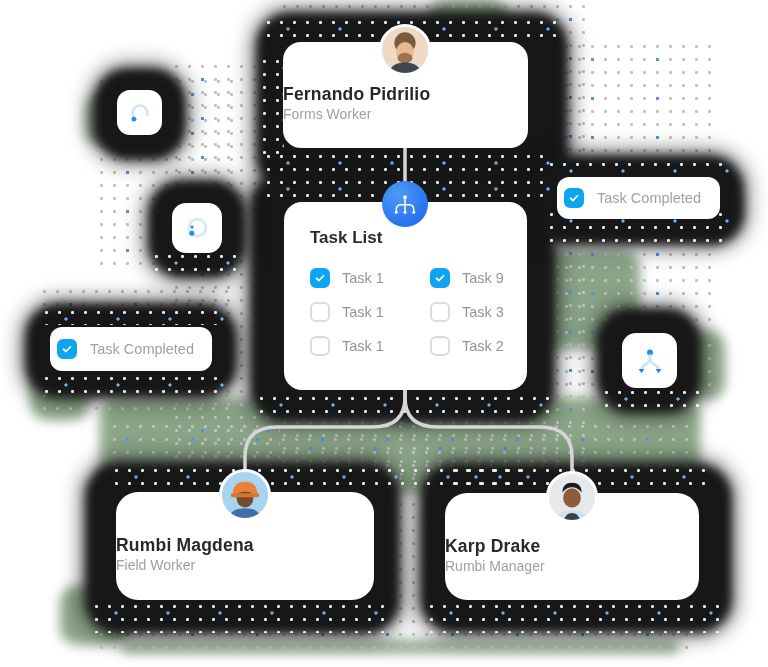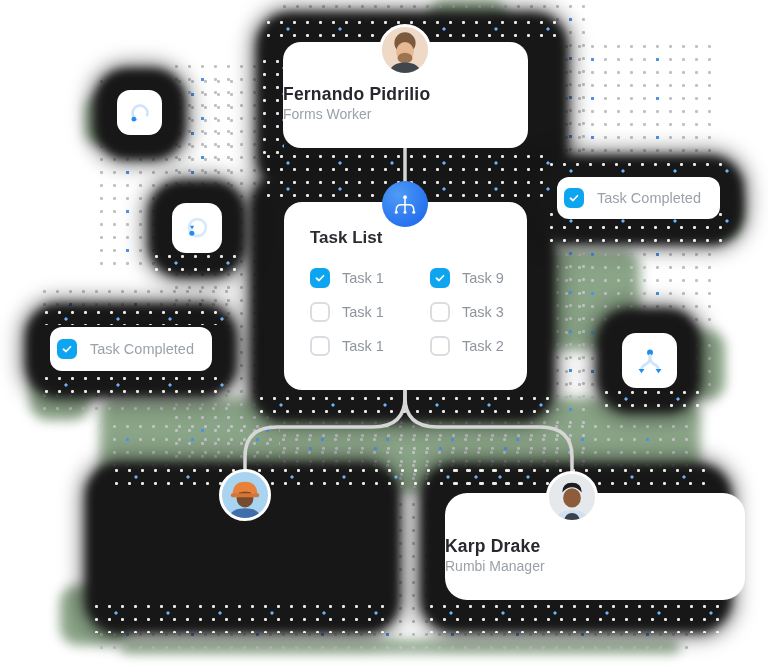--- a/index.html
+++ b/index.html
@@ -181,31 +181,35 @@
       <circle cx="24" cy="13" r="3" fill="#ffffff"></circle>
       <path d="M24,16 L24,25" stroke="#ffffff" stroke-width="2.4" stroke-linecap="round"></path>
       <path d="M10,36 L10,33 Q10,25 18,25 L30,25 Q38,25 38,33 L38,36" stroke="#ffffff" stroke-width="2.4" fill="none" stroke-linecap="round"></path>
       <path d="M24,25 L24,36" stroke="#ffffff" stroke-width="2.4" stroke-linecap="round"></path>
       <circle cx="10" cy="37" r="2.4" fill="#ffffff"></circle>
       <circle cx="24" cy="37" r="2.4" fill="#ffffff"></circle>
       <circle cx="38" cy="37" r="2.4" fill="#ffffff"></circle>
     </svg>
   </div>
 
+  <div class="card person-card" style="left:116px;top:492px;width:258px;height:108px;border-radius:22px;">
+    <div class="name">Rumbi Magdena</div>
+    <div class="role">Field Worker</div>
+  </div>
   <div class="avatar" style="left:219px;top:469px;">
     <svg viewBox="0 0 52 52">
       <rect width="52" height="52" fill="#a8d4f2"></rect>
       <ellipse cx="26" cy="30" rx="9.5" ry="10" fill="#774b2d"></ellipse>
       <path d="M12,26 Q12,11 26,11 Q40,11 40,26 Q33,22 26,22 Q19,22 12,26 Z" fill="#e8813b"></path>
       <rect x="10" y="24" width="32" height="4.5" rx="2" fill="#d9732f"></rect>
       <path d="M8,52 Q10,41 26,41 Q42,41 44,52 Z" fill="#3f6eaa"></path>
     </svg>
   </div>
 
-  <div class="card person-card" style="left:445px;top:493px;width:300px;height:107px;border-radius:22px;">
+  <div class="card person-card" style="left:445px;top:493px;width:254px;height:107px;border-radius:22px;">
     <div class="name">Karp Drake</div>
     <div class="role">Rumbi Manager</div>
   </div>
   <div class="avatar" style="left:546px;top:471px;">
     <svg viewBox="0 0 52 52">
       <rect width="52" height="52" fill="#e6e9ec"></rect>
       <ellipse cx="26" cy="27" rx="10" ry="11" fill="#8d5c3b"></ellipse>
       <path d="M15,21 Q15,10 26,10 Q37,10 37,21 Q32,15 26,15 Q20,15 15,21 Z" fill="#1d1d1f"></path>
       <path d="M8,52 Q10,41 26,41 Q42,41 44,52 Z" fill="#cfe0ee"></path>
       <path d="M17,52 Q19,44 26,44 Q33,44 35,52 Z" fill="#39404e"></path>

